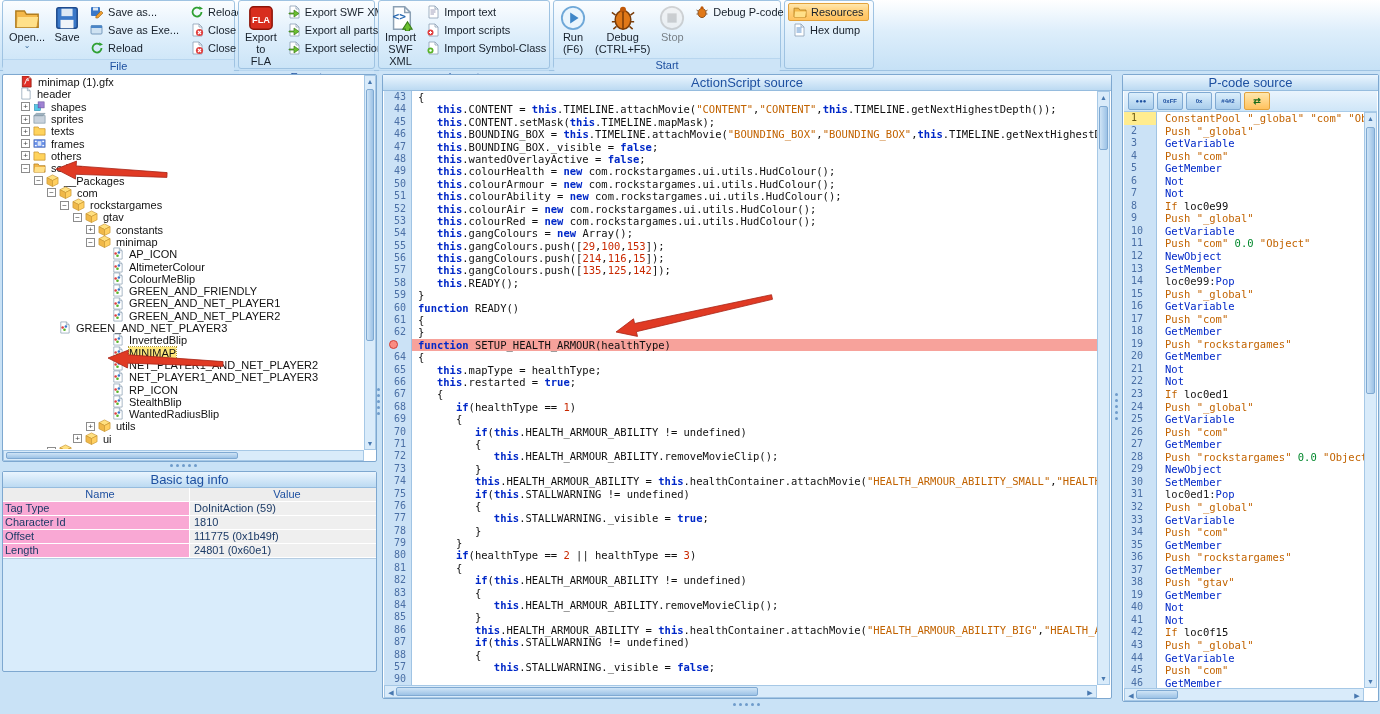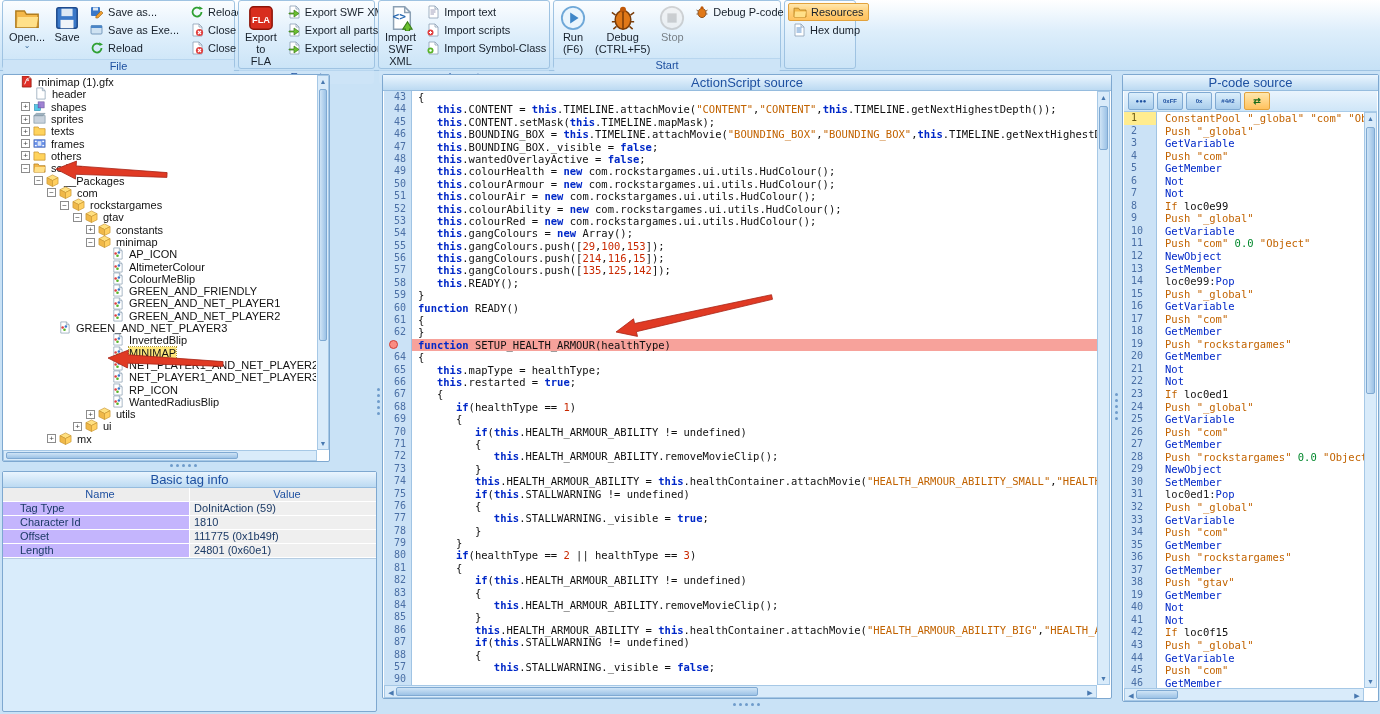--- a/index.html
+++ b/index.html
@@ -23,34 +23,34 @@
              padding:0 4px;border-radius:2px;white-space:nowrap;}
   .selbtn{background:linear-gradient(#ffe7ae,#ffcf78 50%,#ffc25e);border:1px solid #e2a23c;height:16px;}
   .disbtn{opacity:.55;filter:grayscale(1);}
   .chev{font-size:8px;color:#3d6d9e;line-height:6px;}
   .ic svg{display:block;}
   
   .panel{position:absolute;background:#fff;border:1px solid #7ea8d0;box-sizing:border-box;border-radius:2px;}
   .phead{height:15px;line-height:15px;background:linear-gradient(#eaf5fe,#bcdaf2);
          border-bottom:1px solid #96bcde;color:#1e50a0;font-size:13px;text-align:center;}
   
-  #tree-panel{left:2px;top:74px;width:328px;height:388px;}
+  #tree-panel{left:2px;top:74px;width:375px;height:388px;}
   #tree{position:absolute;left:1px;top:1px;right:13px;bottom:12px;overflow:hidden;font-size:11px;color:#111;}
   .trow{height:12.3px;display:flex;align-items:center;white-space:nowrap;}
   .texp{width:9px;height:9px;border:1px solid #8c8c8c;background:#fff;font-size:8px;line-height:7px;
         text-align:center;color:#444;box-sizing:border-box;margin-right:3px;flex:none;}
   .tico{width:14px;height:14px;margin-right:4px;flex:none;}
   .tlabel{line-height:12px;}
   .tsel{background:#ffe87c;outline:1px dotted #b09a30;}
   
-  #info-panel{left:2px;top:471px;width:375px;height:241px;background:#d9ecfb;}
+  #info-panel{left:2px;top:471px;width:375px;height:201px;background:#d9ecfb;}
   #tagtable{font-size:11px;color:#1c3a66;border-bottom:1px solid #b6cde2;}
   .tt-row{display:flex;height:13px;line-height:13px;border-bottom:1px solid #fff;}
   .tt-h{background:#ededed;color:#1e50a0;text-align:center;}
-  .tt-c1{width:187px;background:#c4b5fd;padding-left:17px;box-sizing:border-box;border-right:1px solid #fff;}
+  .tt-c1{width:187px;background:#f9a8d4;padding-left:2px;box-sizing:border-box;border-right:1px solid #fff;}
   .tt-c2{flex:1;background:#efefef;padding-left:4px;}
   .tt-h .tt-c1,.tt-h .tt-c2{background:#ededed;text-align:center;padding-left:8px;}
   
   #as-panel{left:382px;top:74px;width:730px;height:625px;}
   #pc-panel{left:1122px;top:74px;width:257px;height:628px;}
   .codewrap{position:absolute;left:1px;right:1px;bottom:13px;overflow:hidden;display:flex;}
   #as-body{top:16px;}
   #pc-body{top:37px;}
   .gutter{background:#cbe2f6;border-right:1px solid #a0c4e4;color:#4a6fa5;
           font-family:"DejaVu Sans Mono",monospace;font-size:10px;flex:none;}
@@ -326,21 +326,21 @@
                   <circle cx="7" cy="2.8" r="1.5" fill="#c05808"></circle>
                   <path d="M3 6 1.5 5M3 9H1.5M11 6 12.5 5M11 9h1.5" stroke="#7a3c08" stroke-width=".8"></path>
                 </svg>
               </span>
               <span>Debug P-code</span>
             </div>
           </div>
         </div>
         <div class="rglabel">Start</div>
       </div>
-      <div class="rgroup" style="width: 72px; gap: 48px;">
+      <div class="rgroup" style="width: 90px; gap: 48px;">
         <div class="rgbody">
           <div class="rcol">
             <div class="smallitem selbtn">
               <span class="ic ">
                 <svg width="14" height="14" viewBox="0 0 14 14">
                   <path d="M1 4.5 1 12 13 12 13 5 6.7 5 5.6 3.2 1 3.2Z" fill="#f4b84a" stroke="#b07d20" stroke-width=".8"></path>
                   <path d="M2 6.5 13 6.5 12 12 1.5 12Z" fill="#ffe089"></path>
                 </svg>
               </span>
               <span>Resources</span>
@@ -365,21 +365,21 @@
     <div id="tree">
         <div class="trow" style="padding-left: 4px;">
           <span style="width:12px;flex:none;"></span>
           <span class="tico"><svg width="13" height="13" viewBox="0 0 14 14">
               <path d="M2.5 1 9 1 12 4 12 13 2.5 13Z" fill="#e03028" stroke="#8c1408" stroke-width=".8"></path>
               <path d="M9 1 9 4 12 4" fill="#f8a8a0" stroke="#8c1408" stroke-width=".6"></path>
               <path d="M5 10 7.5 4 9 4 8.2 6 9.5 6" stroke="#fff" stroke-width="1" fill="none"></path>
             </svg></span>
           <span class="tlabel ">minimap (1).gfx</span>
         </div>
-        <div class="trow" style="padding-left: 18px;">
+        <div class="trow" style="padding-left: 3px;">
           <span style="width:12px;flex:none;"></span>
           <span class="tico"><svg width="13" height="13" viewBox="0 0 14 14">
               <path d="M3 1 9 1 12 4 12 13 3 13 Z" fill="#fff" stroke="#8ba0b4" stroke-width=".8"></path>
               <path d="M9 1 9 4 12 4" fill="none" stroke="#8ba0b4" stroke-width=".8"></path>
             </svg></span>
           <span class="tlabel ">header</span>
         </div>
         <div class="trow" style="padding-left: 17px;">
           <span class="texp">+</span>
           <span class="tico"><svg width="13" height="13" viewBox="0 0 14 14">
@@ -608,20 +608,31 @@
         <div class="trow" style="padding-left: 95px;">
           <span style="width:12px;flex:none;"></span>
           <span class="tico"><svg width="13" height="13" viewBox="0 0 14 14">
               <path d="M3 1 9 1 12 4 12 13 3 13 Z" fill="#fff" stroke="#8ba0b4" stroke-width=".8"></path>
               <path d="M9 1 9 4 12 4" fill="none" stroke="#8ba0b4" stroke-width=".8"></path>
               <circle cx="5" cy="7" r="1.4" fill="#e04040"></circle>
               <circle cx="8.5" cy="6" r="1.4" fill="#3a78c8"></circle>
               <circle cx="7" cy="9.5" r="1.4" fill="#58b428"></circle>
             </svg></span>
           <span class="tlabel ">RP_ICON</span>
+        </div>
+        <div class="trow" style="padding-left: 95px;">
+          <span style="width:12px;flex:none;"></span>
+          <span class="tico"><svg width="13" height="13" viewBox="0 0 14 14">
+              <path d="M3 1 9 1 12 4 12 13 3 13 Z" fill="#fff" stroke="#8ba0b4" stroke-width=".8"></path>
+              <path d="M9 1 9 4 12 4" fill="none" stroke="#8ba0b4" stroke-width=".8"></path>
+              <circle cx="5" cy="7" r="1.4" fill="#e04040"></circle>
+              <circle cx="8.5" cy="6" r="1.4" fill="#3a78c8"></circle>
+              <circle cx="7" cy="9.5" r="1.4" fill="#58b428"></circle>
+            </svg></span>
+          <span class="tlabel ">StealthBlip</span>
         </div>
         <div class="trow" style="padding-left: 95px;">
           <span style="width:12px;flex:none;"></span>
           <span class="tico"><svg width="13" height="13" viewBox="0 0 14 14">
               <path d="M3 1 9 1 12 4 12 13 3 13 Z" fill="#fff" stroke="#8ba0b4" stroke-width=".8"></path>
               <path d="M9 1 9 4 12 4" fill="none" stroke="#8ba0b4" stroke-width=".8"></path>
               <circle cx="5" cy="7" r="1.4" fill="#e04040"></circle>
               <circle cx="8.5" cy="6" r="1.4" fill="#3a78c8"></circle>
               <circle cx="7" cy="9.5" r="1.4" fill="#58b428"></circle>
             </svg></span>
@@ -762,22 +773,22 @@
         </div>
       <div id="as-code" class="code">
           <div class="cl">{</div>
           <div class="cl">   <span class="k">this</span>.CONTENT = <span class="k">this</span>.TIMELINE.attachMovie(<span class="s">"CONTENT"</span>,<span class="s">"CONTENT"</span>,<span class="k">this</span>.TIMELINE.getNextHighestDepth());</div>
           <div class="cl">   <span class="k">this</span>.CONTENT.setMask(<span class="k">this</span>.TIMELINE.mapMask);</div>
           <div class="cl">   <span class="k">this</span>.BOUNDING_BOX = <span class="k">this</span>.TIMELINE.attachMovie(<span class="s">"BOUNDING_BOX"</span>,<span class="s">"BOUNDING_BOX"</span>,<span class="k">this</span>.TIMELINE.getNextHighestDepth());</div>
           <div class="cl">   <span class="k">this</span>.BOUNDING_BOX._visible = <span class="k">false</span>;</div>
           <div class="cl">   <span class="k">this</span>.wantedOverlayActive = <span class="k">false</span>;</div>
           <div class="cl">   <span class="k">this</span>.colourHealth = <span class="k">new</span> com.rockstargames.ui.utils.HudColour();</div>
           <div class="cl">   <span class="k">this</span>.colourArmour = <span class="k">new</span> com.rockstargames.ui.utils.HudColour();</div>
+          <div class="cl">   <span class="k">this</span>.colourAbility = <span class="k">new</span> com.rockstargames.ui.utils.HudColour();</div>
           <div class="cl">   <span class="k">this</span>.colourAir = <span class="k">new</span> com.rockstargames.ui.utils.HudColour();</div>
-          <div class="cl">   <span class="k">this</span>.colourAbility = <span class="k">new</span> com.rockstargames.ui.utils.HudColour();</div>
           <div class="cl">   <span class="k">this</span>.colourRed = <span class="k">new</span> com.rockstargames.ui.utils.HudColour();</div>
           <div class="cl">   <span class="k">this</span>.gangColours = <span class="k">new</span> Array();</div>
           <div class="cl">   <span class="k">this</span>.gangColours.push([<span class="n">29</span>,<span class="n">100</span>,<span class="n">153</span>]);</div>
           <div class="cl">   <span class="k">this</span>.gangColours.push([<span class="n">214</span>,<span class="n">116</span>,<span class="n">15</span>]);</div>
           <div class="cl">   <span class="k">this</span>.gangColours.push([<span class="n">135</span>,<span class="n">125</span>,<span class="n">142</span>]);</div>
           <div class="cl">   <span class="k">this</span>.READY();</div>
           <div class="cl">}</div>
           <div class="cl"><span class="k">function</span> READY()</div>
           <div class="cl">{</div>
           <div class="cl">}</div>

